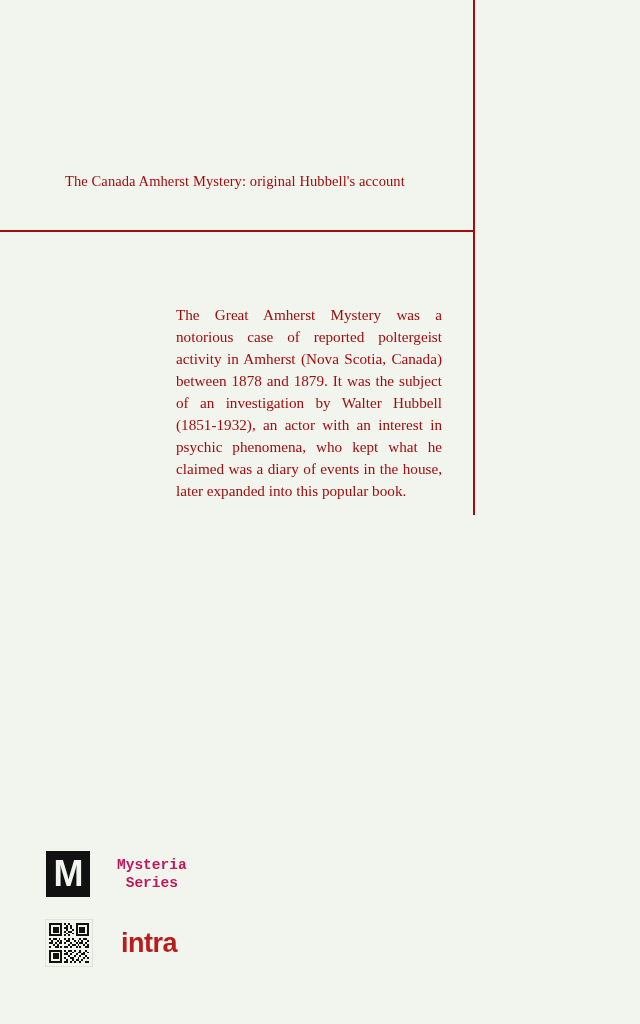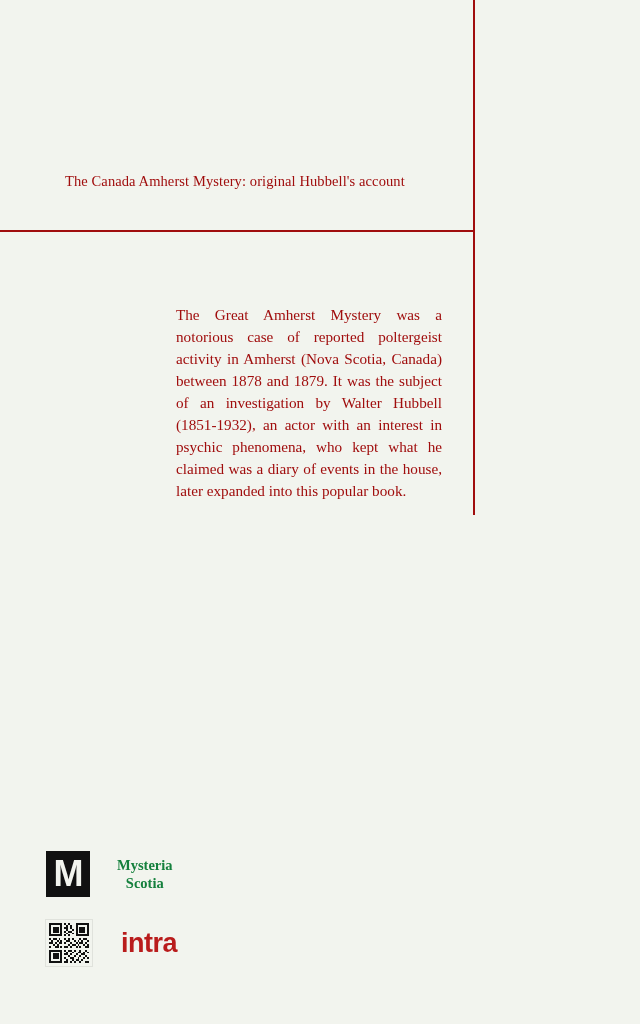--- a/index.html
+++ b/index.html
@@ -87,22 +87,22 @@
     color: #f2f4ee;
     font-family: "Liberation Sans", sans-serif;
     font-weight: bold;
     font-size: 36px;
     line-height: 46px;
     text-align: center;
     letter-spacing: -1px;
   }
   .series-text {
     margin-left: 27px;
-    color: #15803d;
-    font-family: Liberation Serif, serif;
+    color: #be185d;
+    font-family: Liberation Mono, monospace;
     font-weight: bold;
     font-size: 14.5px;
     line-height: 18px;
     text-align: center;
   }
 
   
   .publisher-block {
     position: absolute;
     left: 46px;
@@ -140,21 +140,21 @@
   <div class="v-line-bottom"></div>
 
   <div class="title">The Canada Amherst Mystery: original Hubbell's account</div>
 
   <div class="blurb">The Great Amherst Mystery was a notorious case of reported poltergeist activity in Amherst (Nova Scotia, Canada) between 1878 and 1879. It was the subject of an investigation by Walter Hubbell (1851-1932), an actor with an interest in psychic phenomena, who kept what he claimed was a diary of events in the house, later expanded into this popular book.</div>
 
   <div class="series-block">
     <div class="m-logo">M</div>
     <div class="series-text">
       <div>Mysteria</div>
-      <div>Scotia</div>
+      <div>Series</div>
     </div>
   </div>
 
   <div class="publisher-block">
     <div class="qr">
       <svg width="40" height="40" viewBox="0 0 21 21" shape-rendering="crispEdges" aria-hidden="true">
         <rect width="21" height="21" fill="#f2f4ee"></rect>
         <g fill="#111111">
           <rect x="0" y="0" width="7" height="1"></rect>
             <rect x="0" y="6" width="7" height="1"></rect>

